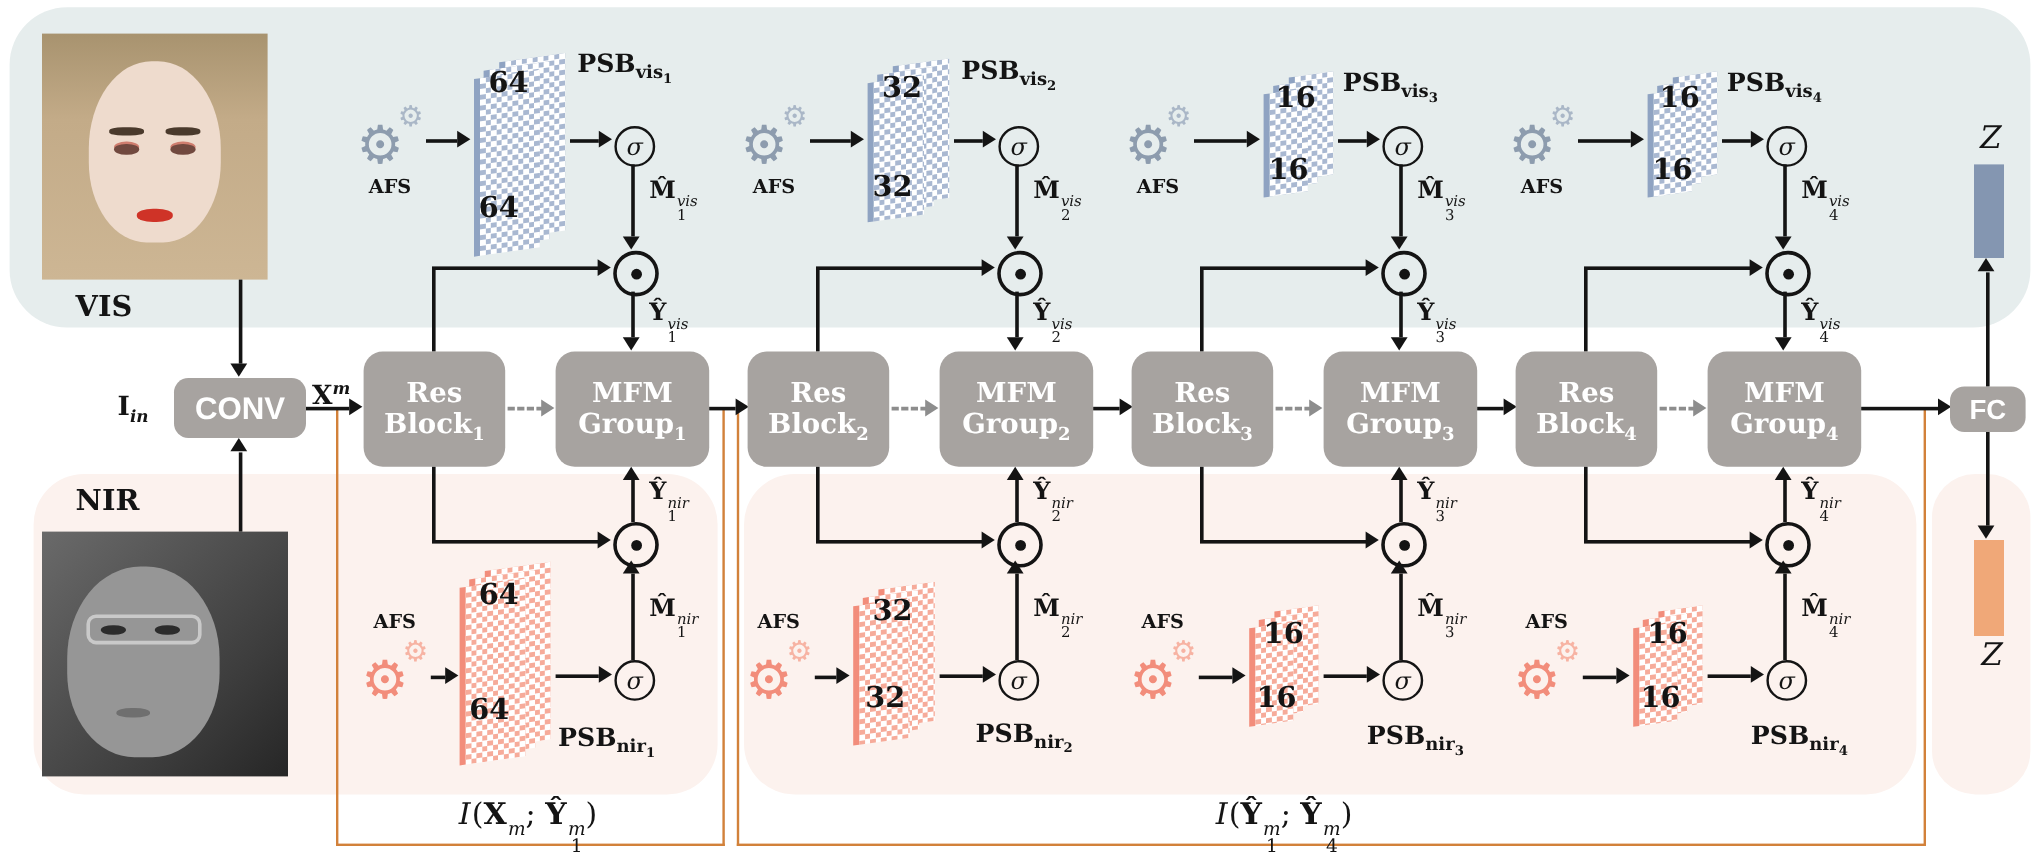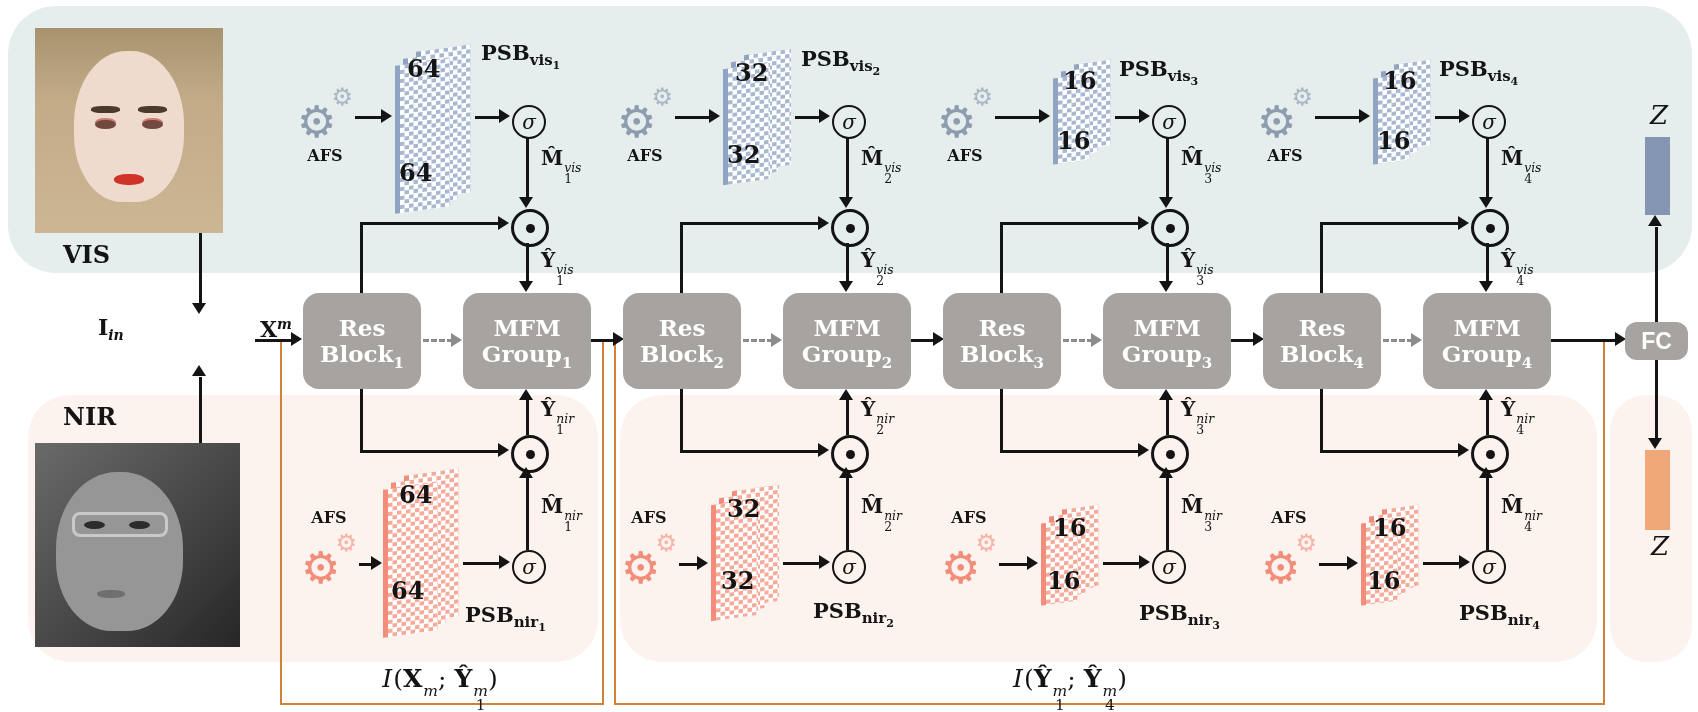--- a/index.html
+++ b/index.html
@@ -149,21 +149,24 @@
     <div class="eye" style="left:24%;top:38%;width:10%;height:4%;background:#2c2c2c;"></div>
     <div class="eye" style="left:46%;top:38%;width:10%;height:4%;background:#2c2c2c;"></div>
     <div class="lips" style="left:30%;top:72%;width:14%;height:4%;background:#6f6f6f;"></div>
   </div>
 
   <div class="ln" style="left:199px;top:233px;width:3px;height:70px;"></div>
   <div class="ah d" style="left:192px;top:303px;"></div>
   <div class="ah u" style="left:192px;top:365px;"></div>
   <div class="ln" style="left:199px;top:377px;width:3px;height:66px;"></div>
 
-  <div class="iolab" style="left:98px;top:314px;"><b>I</b><sub>in</sub></div>
+  <div class="iolab" style="left:98px;top:326px;"><b>I</b><sub>in</sub></div>
+  <div class="smallblk" style="left:145px;top:315px;width:110px;height:50px;font-size:26px;">
+      <span>CONV</span>
+    </div>
 
   <div class="ln" style="left:255px;top:339px;width:36px;height:3px;"></div>
   <div class="ah r" style="left:291px;top:332px;"></div>
   <div class="iolab" style="left:260px;top:316px;"><b>X</b><sup>m</sup></div>
 
   <div id="stages" class="abs" style="left:0;top:0;width:1698px;height:712px;">
   <div class="stage s-lg s1" style="left: 295px;">
 
     <div class="gear gv">
       <span class="g1">⚙</span>

